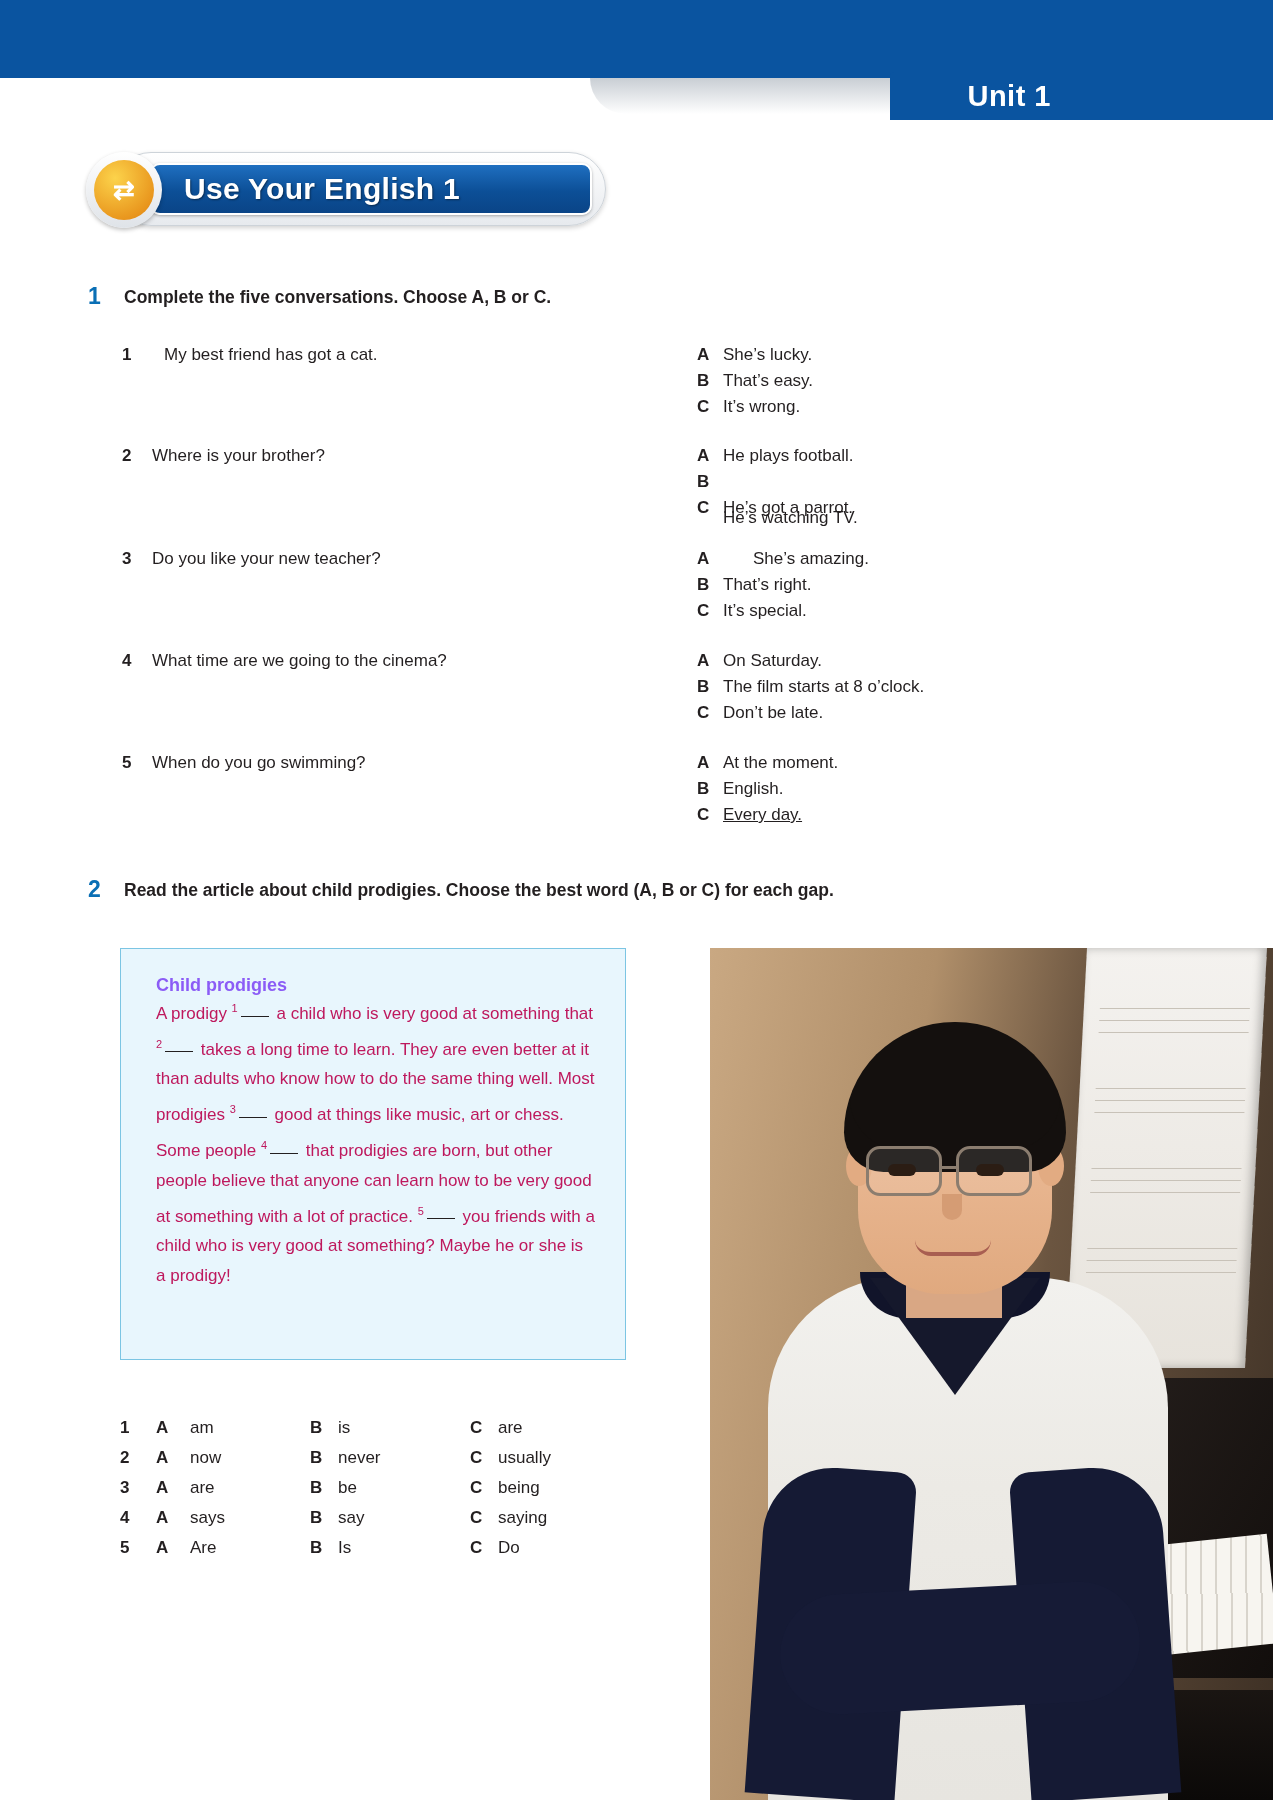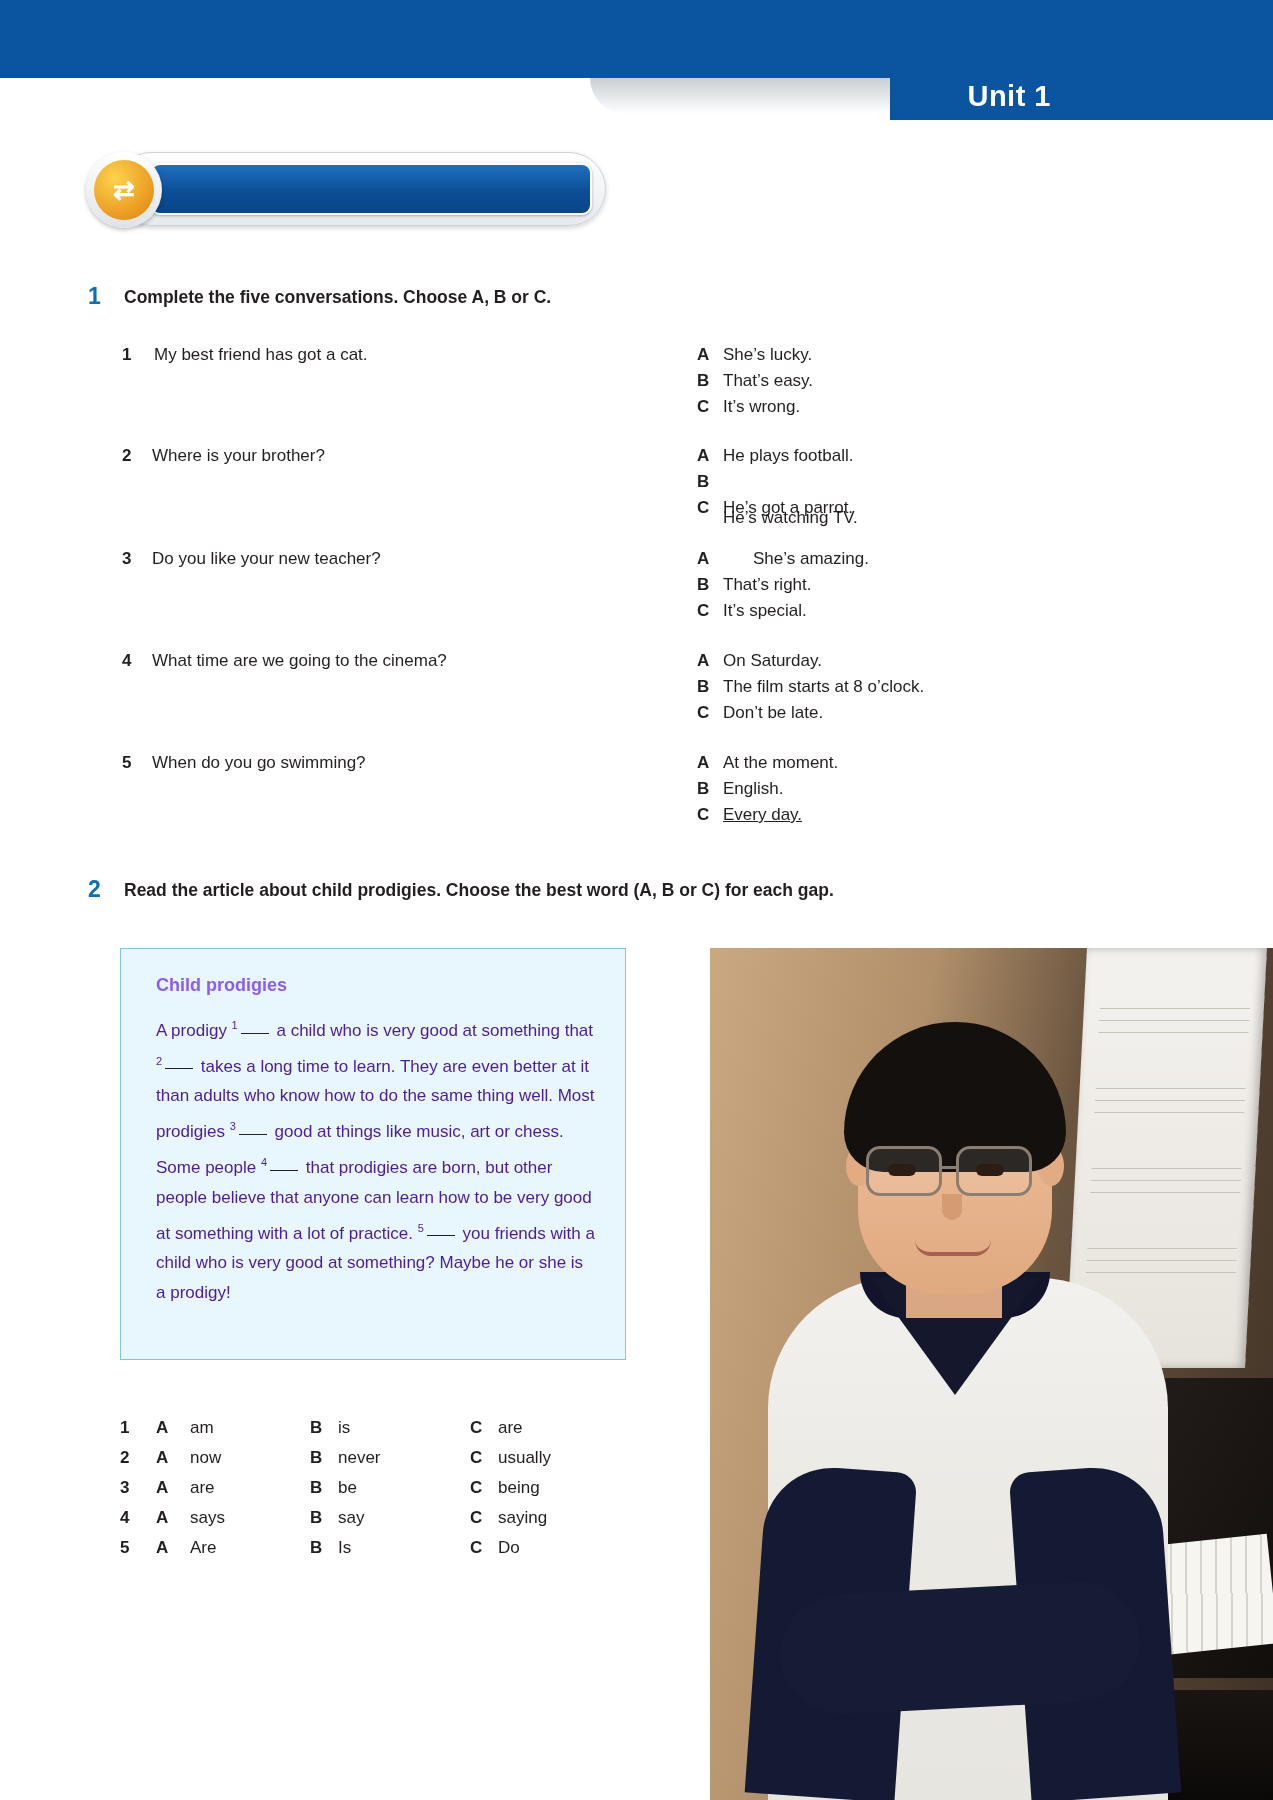--- a/index.html
+++ b/index.html
@@ -163,25 +163,25 @@
     position: absolute;
     left: 35px;
     top: 26px;
     color: #8b5cf6;
     font-size: 18px;
     font-weight: bold;
   }
   .article-body {
     position: absolute;
     left: 35px;
-    top: 61px;
+    top: 44px;
     width: 440px;
     font-size: 17px;
     line-height: 30px;
-    color: #4c1d95;
+    color: #be185d;
   }
   .gap {
     display: inline-block;
     width: 28px;
     border-bottom: 1.6px solid #231f20;
     vertical-align: 2px;
     margin: 0 3px;
   }
   sup { font-size: 11px; vertical-align: super; }
 
@@ -355,33 +355,34 @@
 
 <div class="top-band"></div>
 <div class="top-band-curve"></div>
 <div class="unit-tab-shadow"></div>
 <div class="unit-tab"></div>
 <div class="unit-tab-label">Unit 1</div>
 
 <div class="badge-wrap">
   <div class="badge-plate"></div>
   <div class="badge-inner"></div>
+  <div class="badge-text">Use Your English 1</div>
   <div class="badge-circle">
     <div class="badge-circle-in">
       <div class="badge-arrows">⇄</div>
     </div>
   </div>
 </div>
 
 <div class="ex-num" style="left:88px; top:283px;">1</div>
 <div class="ex-rubric" style="left:124px; top:287px;">Complete the five conversations. Choose A, B or C.</div>
 
 <div class="q-row" style="left:0; top:345px; width:100%;">
   <span class="q-num" style="left:122px;">1</span>
-  <span class="q-text" style="left:154px;">My best friend has got a cat.</span>
+  <span class="q-text" style="left:164px;">My best friend has got a cat.</span>
   <span class="opt-letter" style="left:697px;">A</span>
   <span class="opt-text" style="left:723px;">She’s lucky.</span>
   <span class="opt-letter" style="left:697px; top:26px;">B</span>
   <span class="opt-text" style="left:723px; top:26px;">That’s easy.</span>
   <span class="opt-letter" style="left:697px; top:52px;">C</span>
   <span class="opt-text" style="left:723px; top:52px;">It’s wrong.</span>
 </div>
 
 <div class="q-row" style="left:0; top:446px; width:100%;">
   <span class="q-num" style="left:122px;">2</span>

